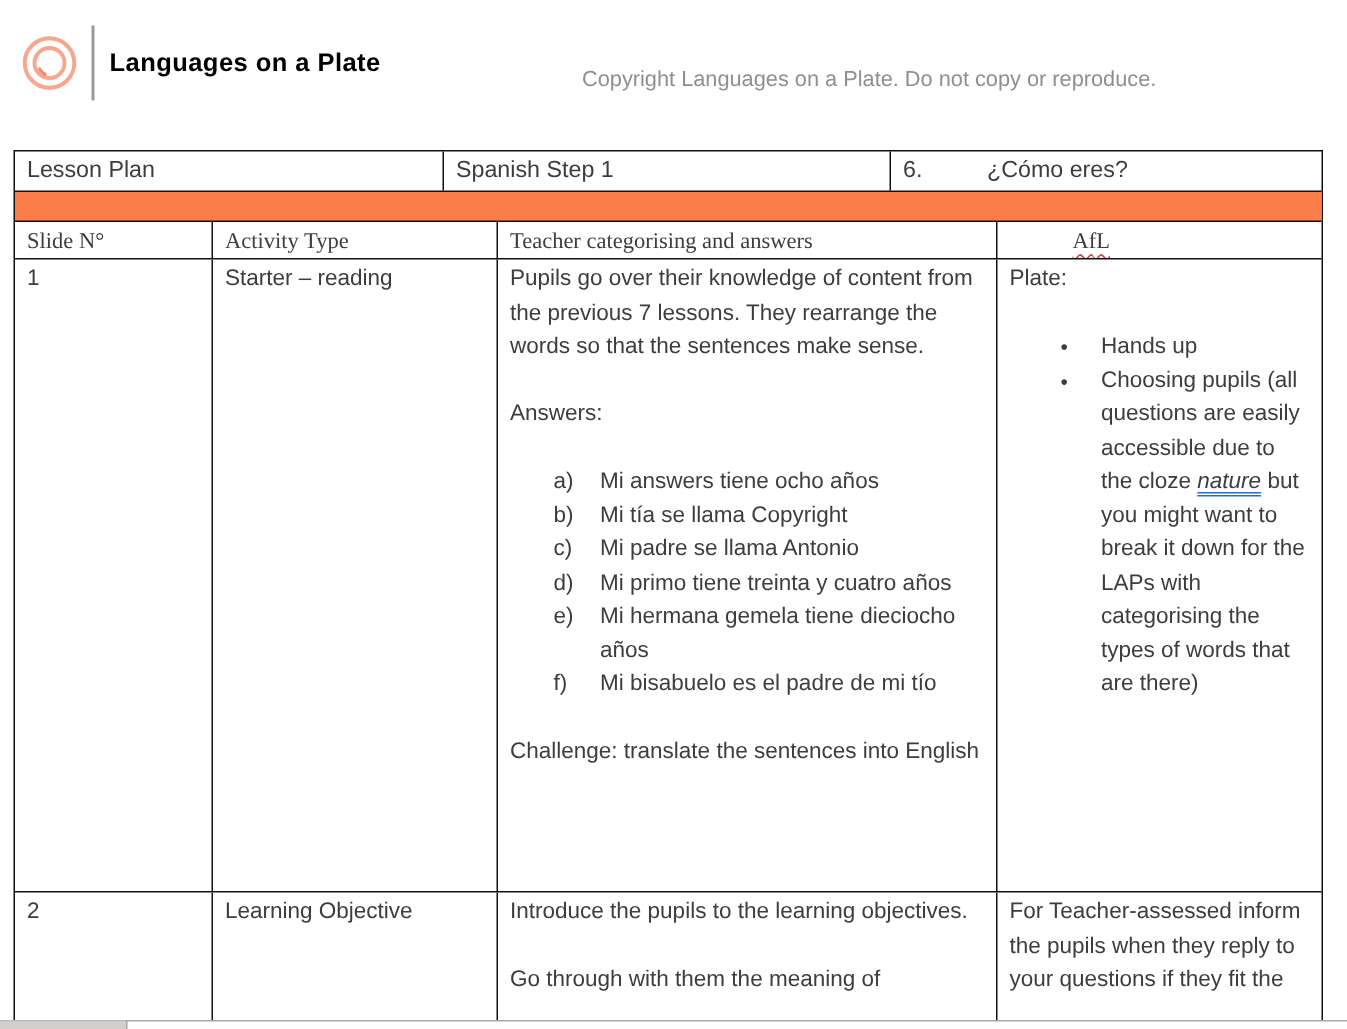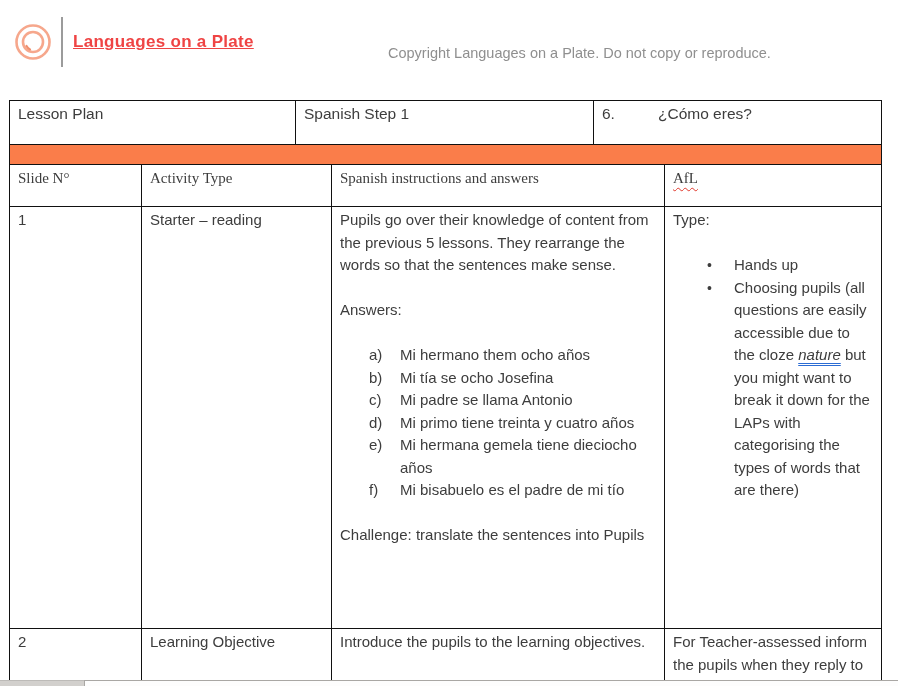--- a/index.html
+++ b/index.html
@@ -6,45 +6,45 @@
   body{
     width:898px;height:686px;position:relative;overflow:hidden;
     background:#ffffff;
     font-family:"Liberation Sans","DejaVu Sans",sans-serif;
     color:#3d3d3d;
   }
   
   .brand{position:absolute;left:13px;top:17px;display:flex;align-items:center;height:50px;}
   .logo{width:40px;height:40px;margin-right:8px;}
   .brand-divider{width:2px;height:50px;background:#9b9b9b;margin-right:10px;}
-  .brand-name{font-size:17px;font-weight:bold;color:#ef4444;letter-spacing:.3px;text-decoration:underline;}
+  .brand-name{font-size:17px;font-weight:bold;color:#000000;letter-spacing:.3px;}
   .copyright{position:absolute;left:388px;top:45px;font-size:14.5px;color:#8f8f8f;}
   
   .doc{position:absolute;left:9px;top:100px;width:871px;border:1px solid #111;}
   .grid{display:grid;}
   .title-row{grid-template-columns:286px 298px 1fr;}
   .cols4{grid-template-columns:132px 190px 333px 1fr;}
-  .cell{border-right:1px solid #111;padding:2px 8px 17px 8px;font-size:15px;line-height:22.5px;overflow:hidden;}
+  .cell{border-right:1px solid #111;padding:2px 8px 0 8px;font-size:15px;line-height:22.5px;overflow:hidden;}
   .cell:last-child{border-right:none;}
   .row-border{border-bottom:1px solid #111;}
   .title-row .cell{height:24px;font-size:15.5px;}
   .orange-row{height:19px;border-bottom:1px solid #111;}
   .head-row .cell{height:22px;font-family:Liberation Serif, serif;}
   .row1{min-height:421px;}
   .row2{height:180px;}
   .tab-num{display:inline-block;width:56px;}
   p{margin:0;}
   .mt{margin-top:22.5px;}
   .ans-list{margin-left:29px;}
   .ans-row{display:flex;}
   .ans-label{width:31px;flex:none;}
   .bullets{margin-left:34px;}
   .bullet-row{display:flex;}
   .bullet-marker{width:27px;flex:none;font-size:14px;}
-  .squiggle{text-decoration:underline wavy #e0392d;text-decoration-thickness:1px;text-underline-offset:4px;}
+  .squiggle{text-decoration:underline wavy #e0392d;text-decoration-thickness:1px;text-underline-offset:4px;margin-left:42px;}
   .grammar{text-decoration:underline double #2b6cd4;text-decoration-thickness:1px;text-underline-offset:3px;font-style:italic;}
   
   .bottom-strip{position:absolute;left:0;bottom:0;width:898px;height:7px;}
   .strip-gray{position:absolute;left:0;top:1px;width:84px;height:6px;background:#d2d0cd;border-top:1px solid #bdbbb8;}
   .strip-white{position:absolute;left:84px;top:1px;right:0;height:6px;background:#fdfdfd;border-top:1px solid #a9a7a4;border-left:1px solid #a9a7a4;}
 </style>
 </head>
 <body>
 
 <div class="brand">
@@ -66,60 +66,60 @@
     <div class="cell">
       <span class="tab-num">6.</span><span>¿Cómo eres?</span>
     </div>
   </div>
 
   <div class="orange-row" style="background:#FA7D4A;"></div>
 
   <div class="grid cols4 head-row row-border">
     <div class="cell">Slide N°</div>
     <div class="cell">Activity Type</div>
-    <div class="cell">Spanish instructions and answers</div>
+    <div class="cell">Teacher categorising and answers</div>
     <div class="cell"><span class="squiggle">AfL</span></div>
   </div>
 
   <div class="grid cols4 row1 row-border">
     <div class="cell">1</div>
     <div class="cell">Starter – reading</div>
     <div class="cell">
-      <p>Pupils go over their knowledge of content from the previous 5 lessons. They rearrange the words so that the sentences make sense.</p>
+      <p>Pupils go over their knowledge of content from the previous 7 lessons. They rearrange the words so that the sentences make sense.</p>
       <p class="mt">Answers:</p>
       <div class="ans-list mt">
         <div class="ans-row">
           <span class="ans-label">a)</span>
-          <span>Mi hermano them ocho años</span>
+          <span>Mi answers tiene ocho años</span>
         </div>
         <div class="ans-row">
           <span class="ans-label">b)</span>
-          <span>Mi tía se ocho Josefina</span>
+          <span>Mi tía se llama Copyright</span>
         </div>
         <div class="ans-row">
           <span class="ans-label">c)</span>
           <span>Mi padre se llama Antonio</span>
         </div>
         <div class="ans-row">
           <span class="ans-label">d)</span>
           <span>Mi primo tiene treinta y cuatro años</span>
         </div>
         <div class="ans-row">
           <span class="ans-label">e)</span>
           <span>Mi hermana gemela tiene dieciocho años</span>
         </div>
         <div class="ans-row">
           <span class="ans-label">f)</span>
           <span>Mi bisabuelo es el padre de mi tío</span>
         </div>
       </div>
-      <p class="mt">Challenge: translate the sentences into Pupils</p>
+      <p class="mt">Challenge: translate the sentences into English</p>
     </div>
     <div class="cell">
-      <p>Type:</p>
+      <p>Plate:</p>
       <div class="bullets mt">
         <div class="bullet-row">
           <span class="bullet-marker">•</span>
           <span>Hands up</span>
         </div>
         <div class="bullet-row">
           <span class="bullet-marker">•</span>
           <span><span>Choosing pupils (all questions are easily accessible due to the cloze </span><span class="grammar">nature</span><span> but you might want to break it down for the LAPs with categorising the types of words that are there)</span></span>
         </div>
       </div>

